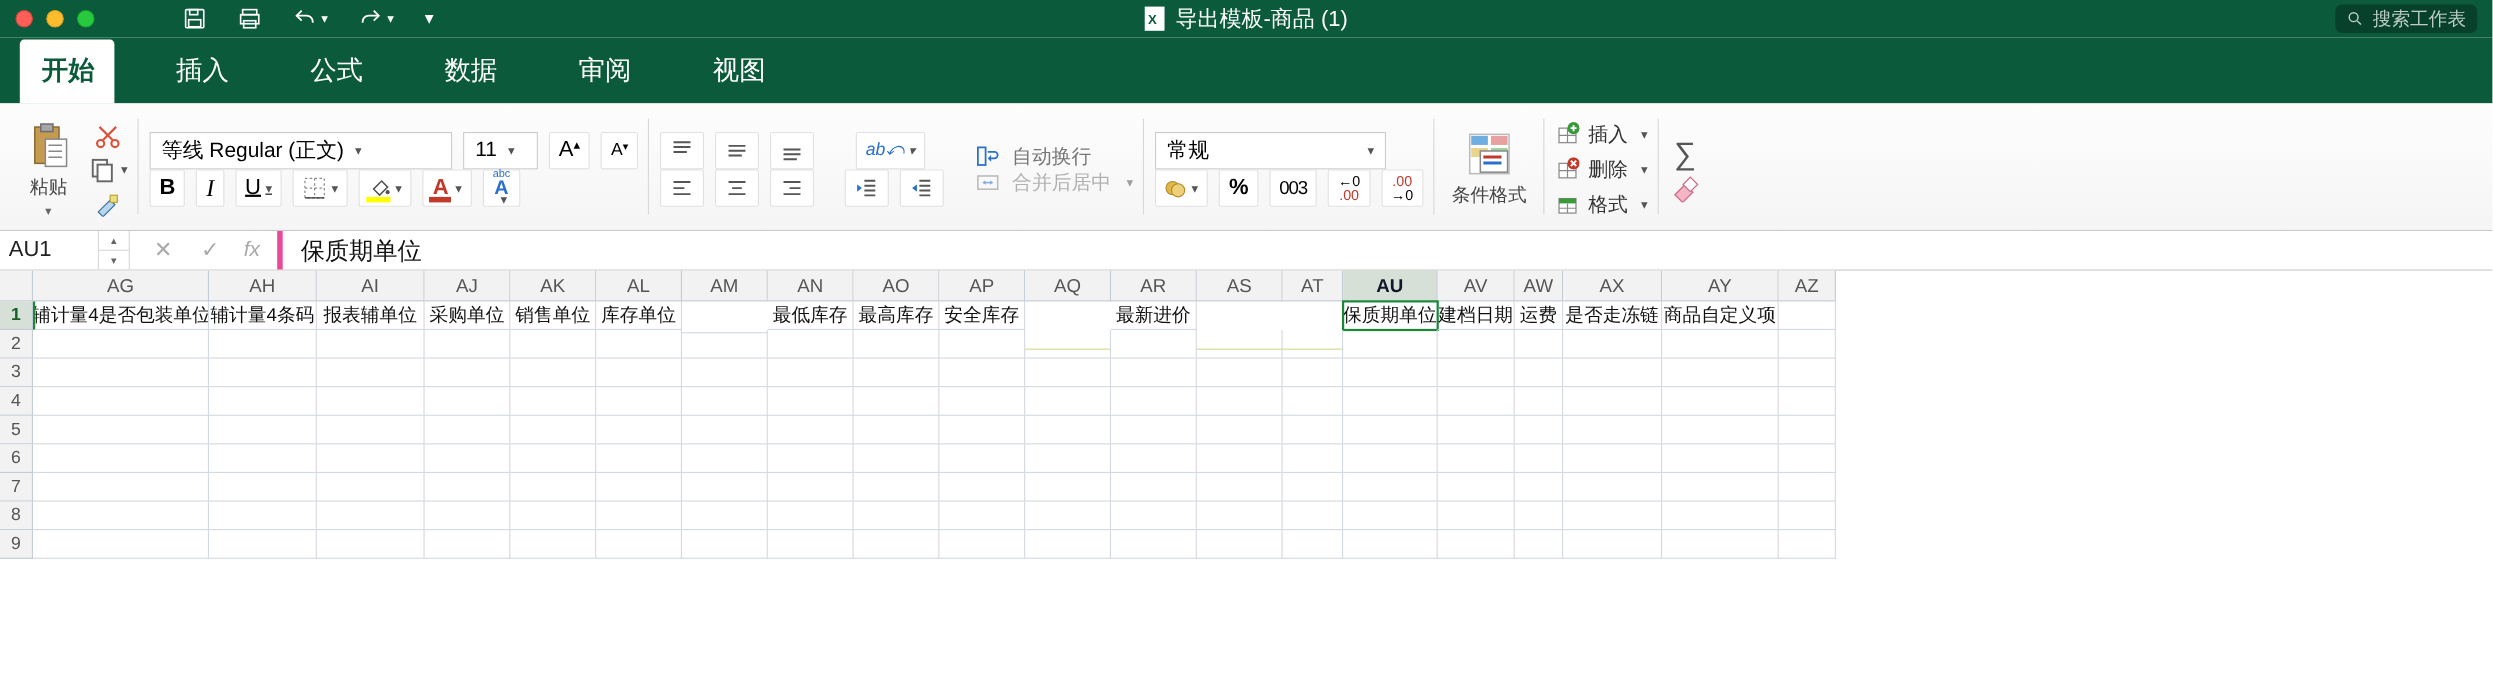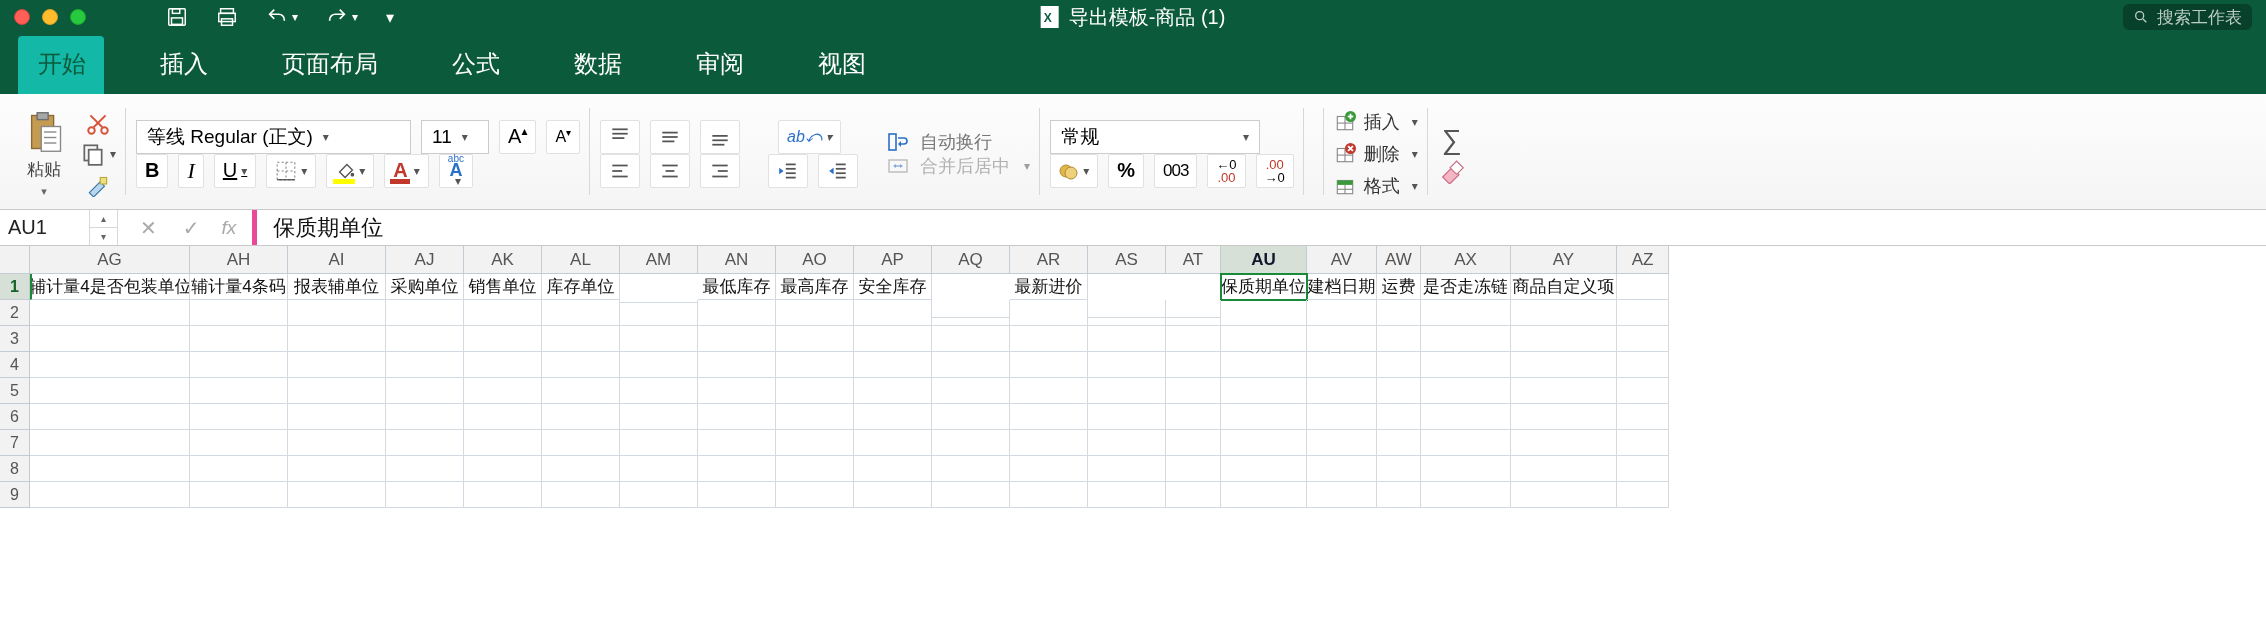--- a/index.html
+++ b/index.html
@@ -16,21 +16,21 @@
 .qat-item { color: #fff; display: flex; align-items: center; }
 .doc-title { position: absolute; left: 50%; transform: translateX(-50%); color: #fff; font-size: 20px; display: flex; align-items: center; gap: 10px; }
 .doc-icon { width: 18px; height: 22px; background: #fff; position: relative; display: inline-block; }
 .doc-icon::after { content: "X"; color: #0b5a3c; font-size: 12px; font-weight: bold; position: absolute; left: 3px; top: 5px; }
 .search-box { position: absolute; right: 14px; display: flex; align-items: center; gap: 8px; background: rgba(0,0,0,.28); padding: 4px 10px; border-radius: 6px; height: 26px; }
 .search-box span { color: #bcccc6; font-size: 17px; }
 
 
 .tabstrip { height: 60px; background: #0b5a3c; display: flex; align-items: flex-end; padding: 0 18px; gap: 38px; }
 .tabstrip .tab { color: #fff; font-size: 24px; padding: 12px 18px 14px; cursor: pointer; }
-.tabstrip .tab.active { background: #14b8a6; color: #0b5a3c; border-radius: 4px 4px 0 0; font-weight: 400; padding-left: 20px; }
+.tabstrip .tab.active { background: #ffffff; color: #0b5a3c; border-radius: 4px 4px 0 0; font-weight: 700; padding-left: 20px; }
 
 
 .ribbon { height: 116px; background: linear-gradient(#fdfdfd,#f5f5f5); border-bottom: 1px solid #c9c9c9; display: flex; align-items: stretch; padding: 6px 6px 2px 6px; }
 .group { display: flex; flex-direction: column; padding: 2px 10px 2px 10px; position: relative; }
 .group.sep::after { content: ""; position: absolute; right: 0; top: 8px; bottom: 12px; width: 1px; background: #d8d8d8; }
 .group-body { flex: 1; display: flex; align-items: center; gap: 8px; }
 .rows { display: flex; flex-direction: column; gap: 0; }
 .rowline { display: flex; align-items: center; gap: 10px; }
 .vbtn { display: flex; flex-direction: column; align-items: center; gap: 4px; padding: 2px 6px; }
 .vbtn span.lbl { font-size: 17px; color: #444; }
@@ -124,21 +124,20 @@
         <circle cx="10" cy="10" r="6"></circle>
         <line x1="20" y1="20" x2="15" y2="15"></line>
       </svg>
     <span>搜索工作表</span>
   </div>
 </div>
 
 <div class="tabstrip">
   <div class="tab active">开始</div>
   <div class="tab">插入</div>
-  <div class="tab">页面布局</div>
   <div class="tab">公式</div>
   <div class="tab">数据</div>
   <div class="tab">审阅</div>
   <div class="tab">视图</div>
 </div>
 
 <div class="ribbon">
 
   <div class="group sep">
     <div class="group-body">
@@ -358,20 +357,33 @@
               <span style="color:#c0392b">.00</span>
               <span>→0</span>
             </span>
       </div>
     </div>
       </div>
   </div>
 
   <div class="group sep">
     <div class="group-body" style="gap:22px">
+      <div class="vbtn">
+        <svg class="bigicon" viewBox="0 0 32 32">
+            <rect x="3" y="3" width="26" height="26" fill="#fff" stroke="#bbb"></rect>
+            <rect x="4" y="4" width="11" height="6" fill="#6faee0"></rect>
+            <rect x="17" y="4" width="11" height="6" fill="#e8a0a0"></rect>
+            <rect x="4" y="12" width="11" height="6" fill="#e8d48a"></rect>
+            <rect x="17" y="12" width="11" height="6" fill="#9ed49e"></rect>
+            <rect x="10" y="14" width="18" height="14" fill="#fff" stroke="#888"></rect>
+            <line x1="12" y1="18" x2="24" y2="18" stroke="#c0392b" stroke-width="2"></line>
+            <line x1="12" y1="22" x2="24" y2="22" stroke="#2a70c9" stroke-width="2"></line>
+          </svg>
+        <span class="lbl">条件格式</span>
+      </div>
     </div>
   </div>
 
   <div class="group sep">
     <div class="group-body">
       <div class="menu-list">
         <div class="mi">
           <svg width="22" height="22" viewBox="0 0 20 20">
               <rect x="3" y="5" width="14" height="12" fill="#fff" stroke="#888"></rect>
               <line x1="3" y1="11" x2="17" y2="11" stroke="#888"></line>

